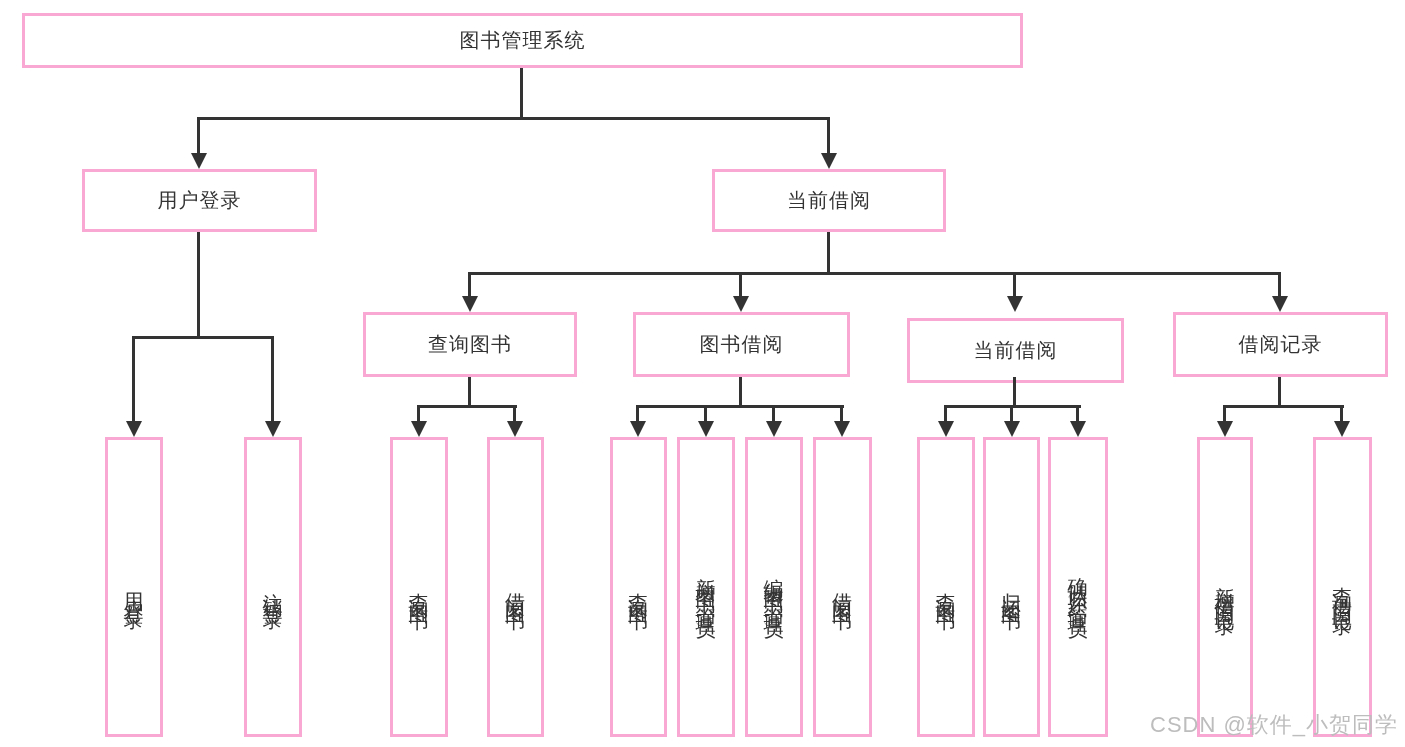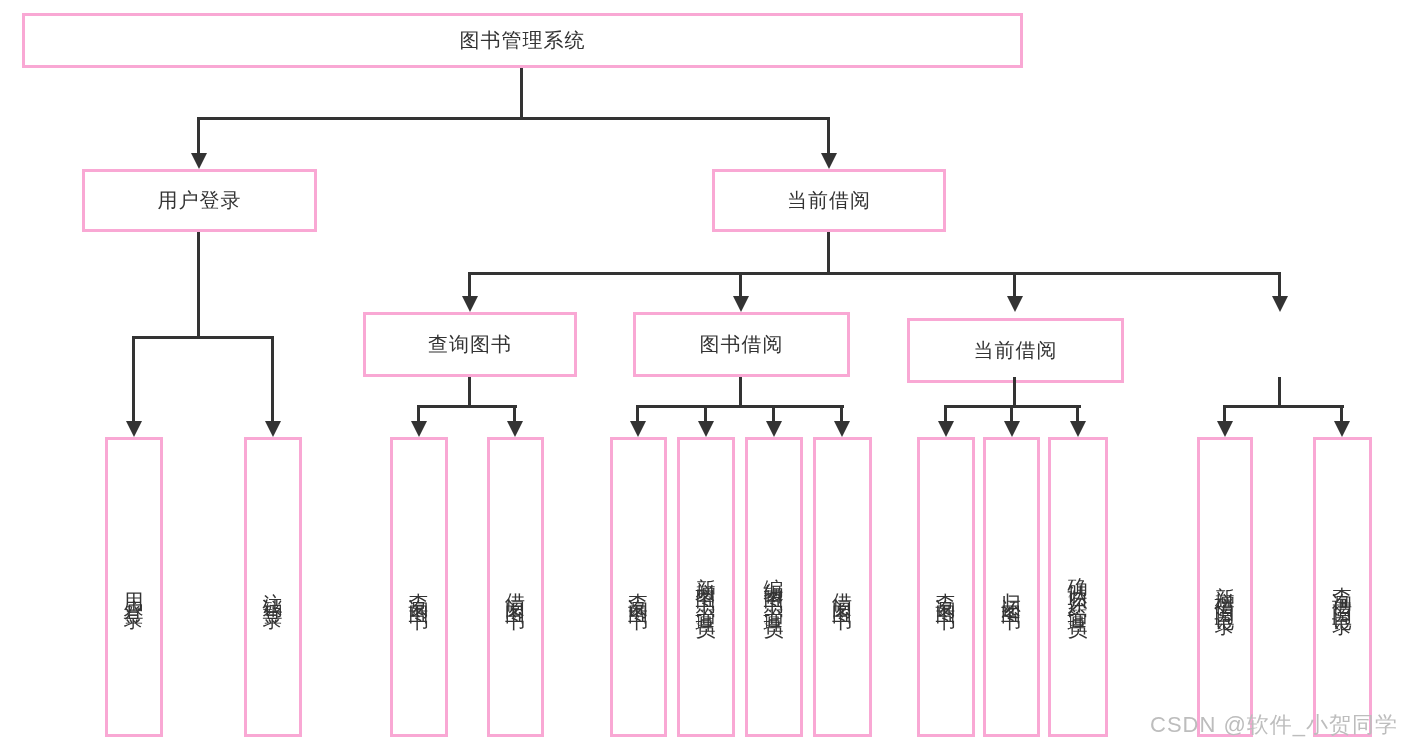--- a/index.html
+++ b/index.html
@@ -86,20 +86,21 @@
   <div class="line" style="left:739px; top:272px; width:3px; height:28px;"></div>
   <div class="arrow" style="left:733px; top:296px;"></div>
   <div class="line" style="left:1013px; top:272px; width:3px; height:28px;"></div>
   <div class="arrow" style="left:1007px; top:296px;"></div>
   <div class="line" style="left:1278px; top:272px; width:3px; height:28px;"></div>
   <div class="arrow" style="left:1272px; top:296px;"></div>
 
   <div class="box" style="left:363px; top:312px; width:214px; height:65px;">查询图书</div>
   <div class="box" style="left:633px; top:312px; width:217px; height:65px;text-align:right;">图书借阅</div>
   <div class="box" style="left:907px; top:312px; width:217px; height:65px;margin-top:6px;">当前借阅</div>
+  <div class="box" style="left:1173px; top:312px; width:215px; height:65px;">借阅记录</div>
 
   <div class="line" style="left:468px; top:377px; width:3px; height:28px;"></div>
   <div class="line" style="left:417px; top:405px; width:100px; height:3px;"></div>
   <div class="line" style="left:417px; top:405px; width:3px; height:18px;"></div>
   <div class="arrow" style="left:411px; top:421px;"></div>
   <div class="line" style="left:513px; top:405px; width:3px; height:18px;"></div>
   <div class="arrow" style="left:507px; top:421px;"></div>
 
   <div class="line" style="left:739px; top:377px; width:3px; height:28px;"></div>
   <div class="line" style="left:636px; top:405px; width:208px; height:3px;"></div>

